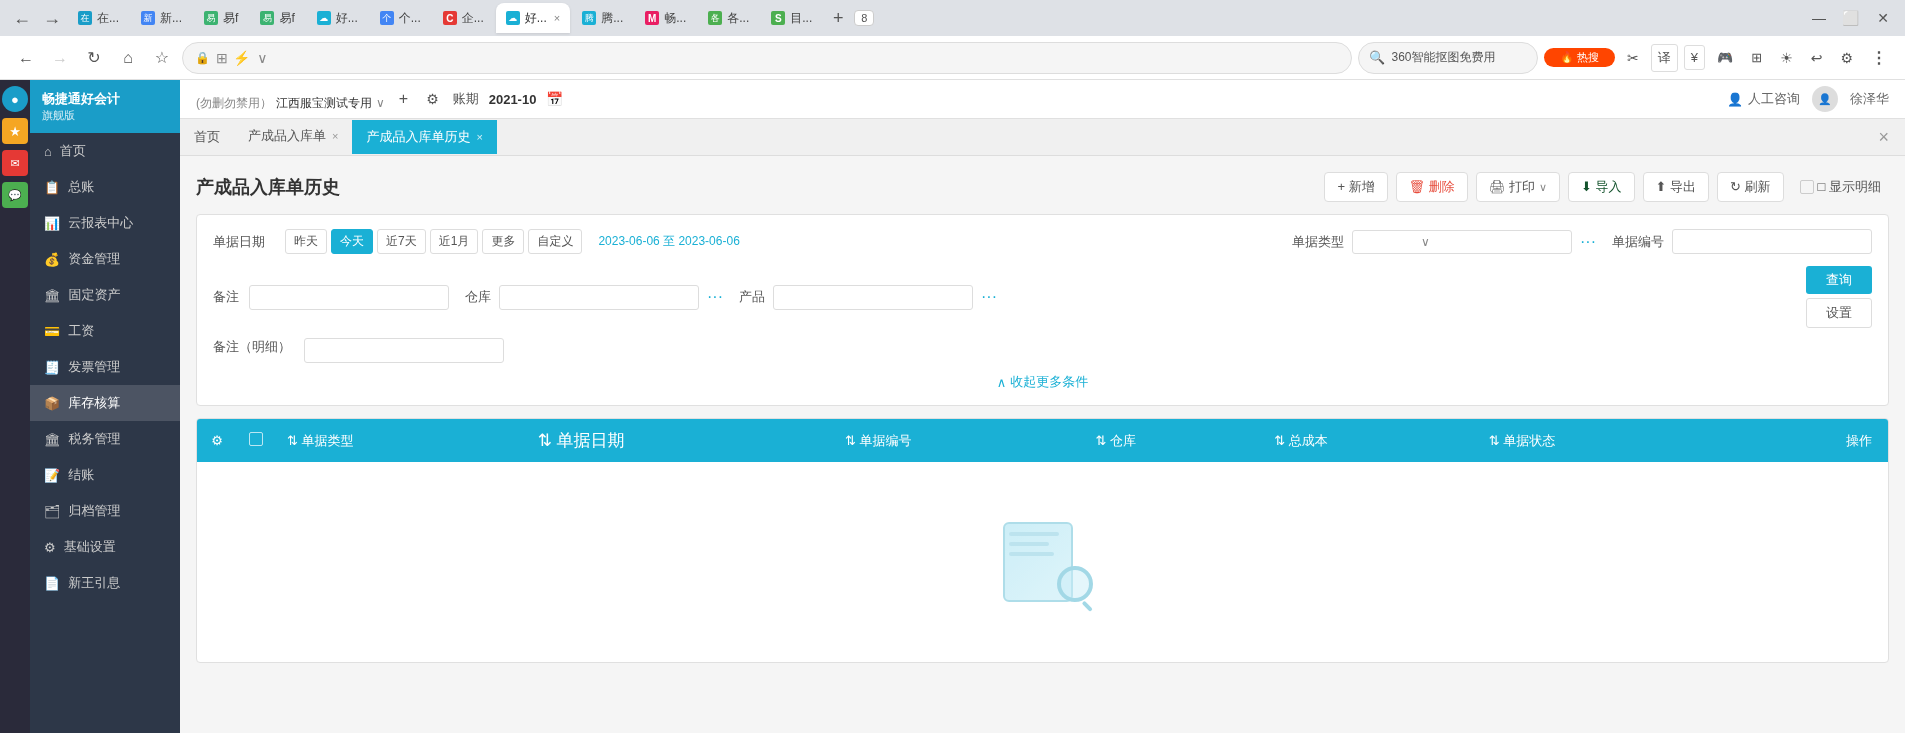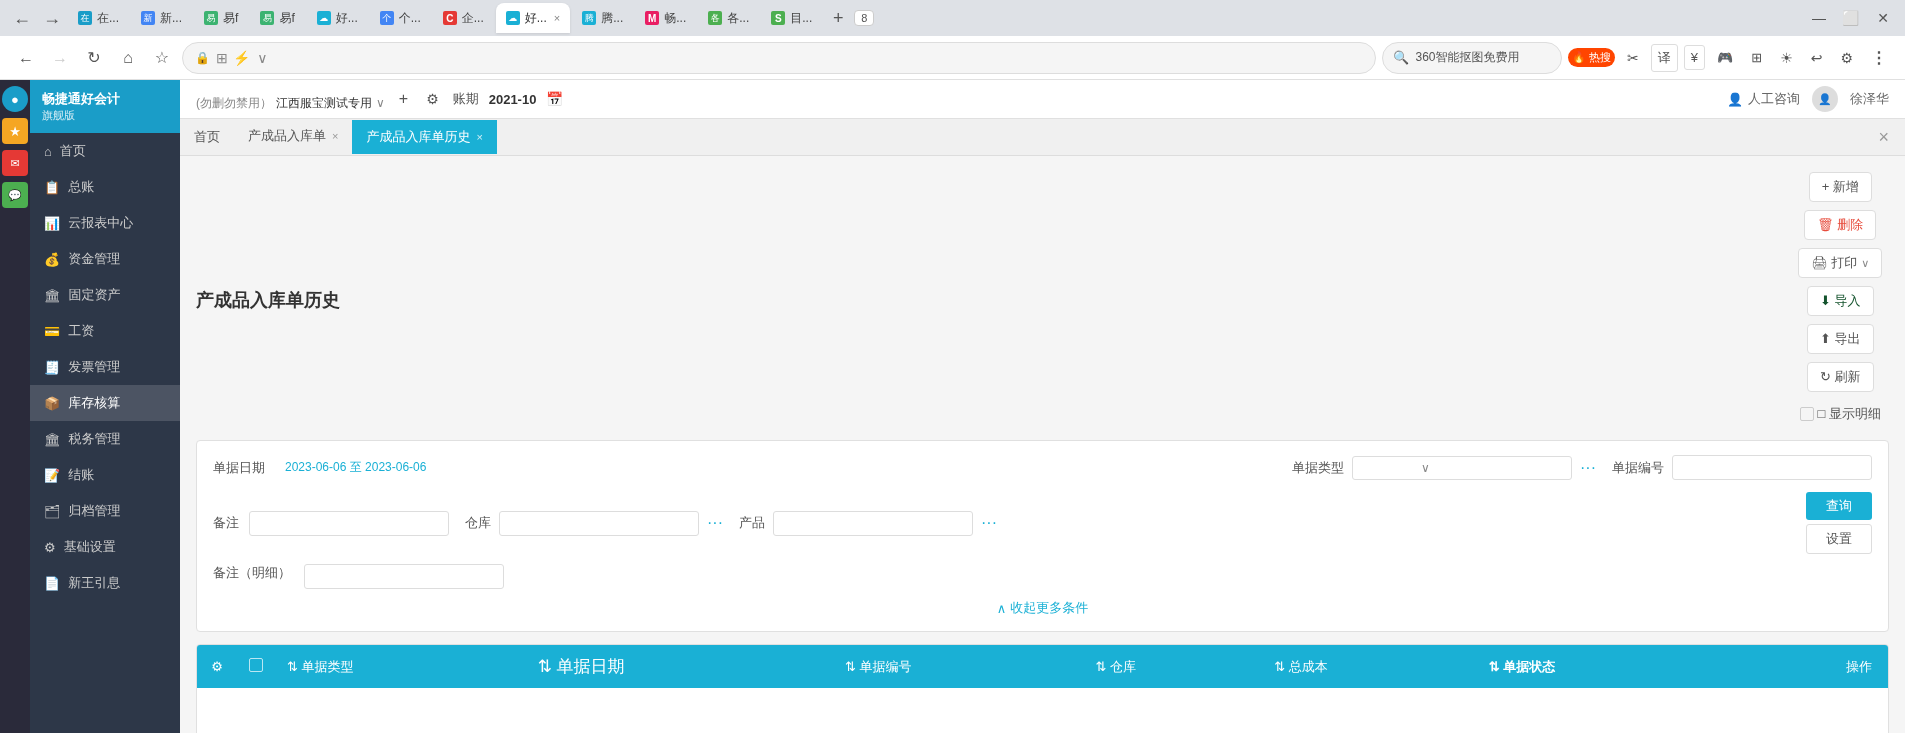--- a/index.html
+++ b/index.html
@@ -86,21 +86,21 @@
       <span style="color:#5c8a3c;font-size:12px;">🔒</span>
       <span style="color:#888;font-size:14px;">⊞</span>
       <span style="color:#888;font-size:14px;">⚡</span>
       <span style="color:#888;font-size:14px;">∨</span>
     </div>
 
     <div style="display:flex;align-items:center;background:#f5f5f5;border:1px solid #ddd;border-radius:20px;height:32px;padding:0 10px;gap:6px;min-width:180px;">
       <span style="color:#888;font-size:13px;">🔍</span>
       <span style="font-size:12px;color:#555;">360智能抠图免费用</span>
     </div>
-    <div style="background:#ff4500;color:white;border-radius:10px;padding:2px 4px;font-size:11px;cursor:pointer;">🔥 热搜</div>
+    <div style="background:#ff4500;color:white;border-radius:10px;padding:2px 16px;font-size:11px;cursor:pointer;">🔥 热搜</div>
 
     <div style="padding:4px 6px;cursor:pointer;color:#555;font-size:14px;">✂</div>
     <div style="padding:4px 6px;cursor:pointer;color:#555;font-size:13px;border:1px solid #ddd;border-radius:3px;">译</div>
     <div style="padding:4px 6px;cursor:pointer;color:#555;font-size:13px;border:1px solid #ddd;border-radius:3px;">¥</div>
     <div style="padding:4px 6px;cursor:pointer;color:#555;font-size:13px;">🎮</div>
     <div style="padding:4px 6px;cursor:pointer;color:#555;font-size:13px;">⊞</div>
     <div style="padding:4px 6px;cursor:pointer;color:#555;font-size:14px;">☀</div>
     <div style="padding:4px 6px;cursor:pointer;color:#555;font-size:14px;">↩</div>
     <div style="padding:4px 6px;cursor:pointer;color:#555;font-size:14px;">⚙</div>
     <div style="padding:4px 6px;cursor:pointer;color:#555;font-size:16px;font-weight:bold;">⋮</div>
@@ -215,41 +215,49 @@
         <span style="font-size:11px;color:rgba(255,255,255,0.8);cursor:pointer;">×</span>
       </div>
 
       <div style="margin-left:auto;padding:0 16px;font-size:18px;cursor:pointer;color:#999;">×</div>
     </div>
 
     <div style="flex:1;padding:16px;overflow:auto;background:#f5f5f5;">
 
       <div style="display:flex;align-items:center;margin-bottom:12px;">
         <h1 style="font-size:18px;font-weight:bold;color:#333;">产成品入库单历史</h1>
-        <div style="margin-left:auto;display:flex;align-items:center;gap:8px;flex-direction:column;">
+        <div style="margin-left:auto;display:flex;align-items:center;gap:8px;">
           <div style="display:flex;align-items:center;gap:4px;padding:5px 12px;border:1px solid #ddd;border-radius:4px;background:#fff;cursor:pointer;font-size:13px;color:#555;">+ 新增</div>
           <div style="display:flex;align-items:center;gap:4px;padding:5px 12px;border:1px solid #ddd;border-radius:4px;background:#fff;cursor:pointer;font-size:13px;color:#e74c3c;">🗑 删除</div>
           <div style="display:flex;align-items:center;gap:4px;padding:5px 12px;border:1px solid #ddd;border-radius:4px;background:#fff;cursor:pointer;font-size:13px;color:#555;">
             <span>🖨 打印</span>
             <span style="font-size:11px;color:#888;">∨</span>
           </div>
           <div style="display:flex;align-items:center;gap:4px;padding:5px 12px;border:1px solid #ddd;border-radius:4px;background:#fff;cursor:pointer;font-size:13px;color:#14532d;">⬇ 导入</div>
           <div style="display:flex;align-items:center;gap:4px;padding:5px 12px;border:1px solid #ddd;border-radius:4px;background:#fff;cursor:pointer;font-size:13px;color:#555;">⬆ 导出</div>
           <div style="display:flex;align-items:center;gap:4px;padding:5px 12px;border:1px solid #ddd;border-radius:4px;background:#fff;cursor:pointer;font-size:13px;color:#555;">↻ 刷新</div>
           <div style="display:flex;align-items:center;gap:4px;padding:5px 8px;cursor:pointer;font-size:13px;color:#555;">
             <span style="width:14px;height:14px;border:1px solid #ccc;border-radius:2px;display:inline-block;"></span>
             <span>□ 显示明细</span>
           </div>
         </div>
       </div>
 
       <div style="background:#fff;border:1px solid #e0e0e0;border-radius:4px;padding:14px 16px;margin-bottom:12px;">
 
         <div style="display:flex;align-items:center;gap:16px;margin-bottom:12px;">
           <span style="font-size:13px;color:#555;white-space:nowrap;min-width:56px;">单据日期</span>
+          <div style="display:flex;align-items:center;gap:4px;">
+            <div style="padding:3px 8px;border:1px solid #ddd;border-radius:3px;background:#fff;cursor:pointer;font-size:12px;color:#555;">昨天</div>
+            <div style="padding:3px 8px;border:1px solid #1ab0d5;border-radius:3px;background:#1ab0d5;cursor:pointer;font-size:12px;color:#fff;">今天</div>
+            <div style="padding:3px 8px;border:1px solid #ddd;border-radius:3px;background:#fff;cursor:pointer;font-size:12px;color:#555;">近7天</div>
+            <div style="padding:3px 8px;border:1px solid #ddd;border-radius:3px;background:#fff;cursor:pointer;font-size:12px;color:#555;">近1月</div>
+            <div style="padding:3px 8px;border:1px solid #ddd;border-radius:3px;background:#fff;cursor:pointer;font-size:12px;color:#555;">更多</div>
+            <div style="padding:3px 8px;border:1px solid #ddd;border-radius:3px;background:#fff;cursor:pointer;font-size:12px;color:#555;">自定义</div>
+          </div>
           <div style="font-size:12px;color:#1ab0d5;">2023-06-06 至 2023-06-06</div>
 
           <div style="margin-left:auto;display:flex;align-items:center;gap:16px;">
             <div style="display:flex;align-items:center;gap:8px;">
               <span style="font-size:13px;color:#555;white-space:nowrap;">单据类型</span>
               <div style="display:flex;align-items:center;border:1px solid #ddd;border-radius:3px;padding:4px 8px;background:#fff;cursor:pointer;font-size:13px;color:#555;gap:60px;min-width:220px;">
                 <span style="color:#ccc;font-size:12px;"></span>
                 <span style="color:#888;font-size:12px;">∨</span>
               </div>
               <span style="color:#1ab0d5;cursor:pointer;font-size:16px;">···</span>
@@ -319,21 +327,21 @@
                 <span>单据编号</span>
               </th>
               <th style="padding:10px 12px;font-size:13px;font-weight:normal;text-align:left;cursor:pointer;">
                 <span>⇅ </span>
                 <span>仓库</span>
               </th>
               <th style="padding:10px 12px;font-size:13px;font-weight:normal;text-align:left;cursor:pointer;">
                 <span>⇅ </span>
                 <span>总成本</span>
               </th>
-              <th style="padding:10px 12px;font-size:13px;font-weight:bold;text-align:left;cursor:pointer;">
+              <th style="padding:10px 12px;font-size:13px;font-weight:normal;text-align:left;cursor:pointer;">
                 <span>⇅ </span>
                 <span>单据状态</span>
               </th>
               <th style="padding:10px 16px;font-size:13px;font-weight:normal;text-align:right;">
                 <span>操作</span>
               </th>
             </tr>
           </thead>
           <tbody>
 

